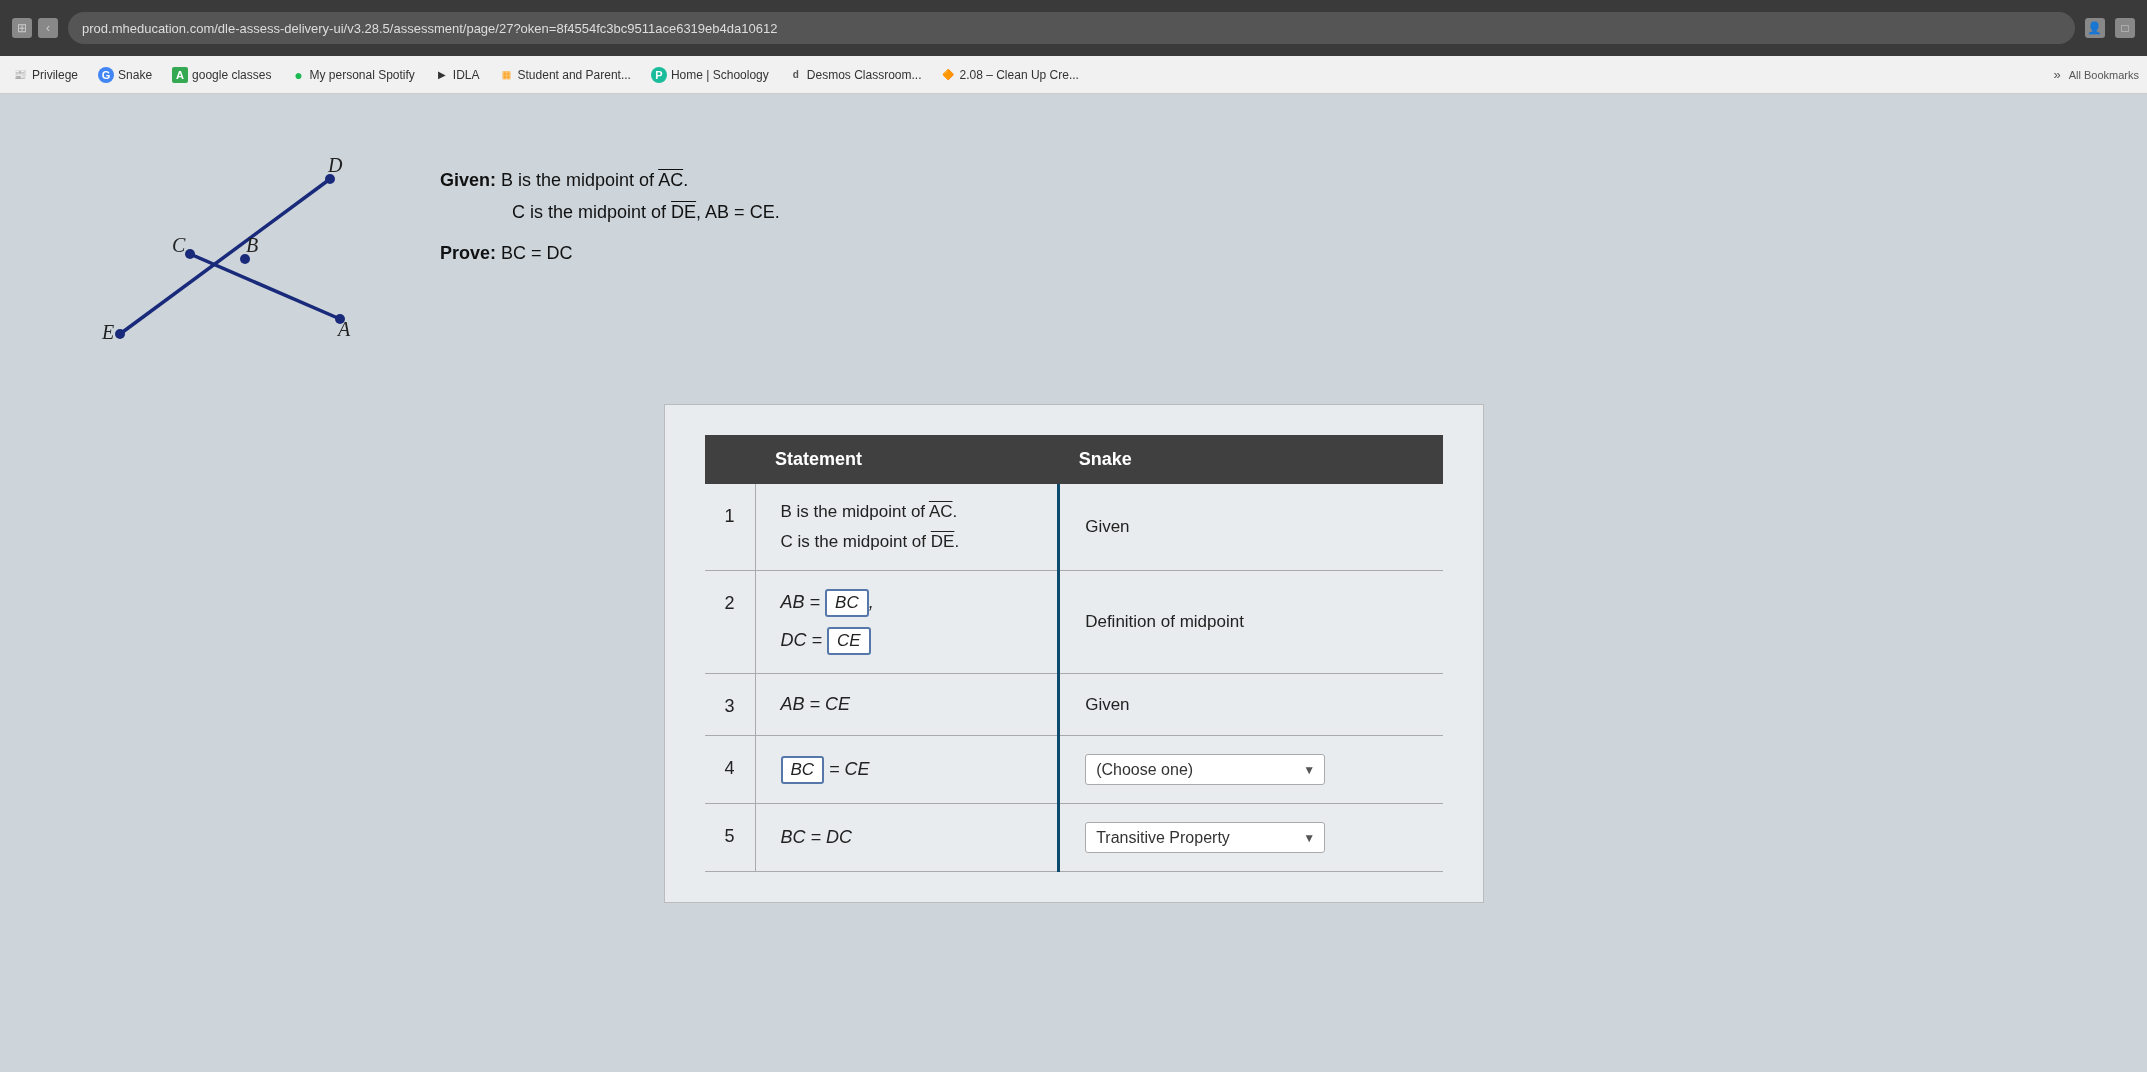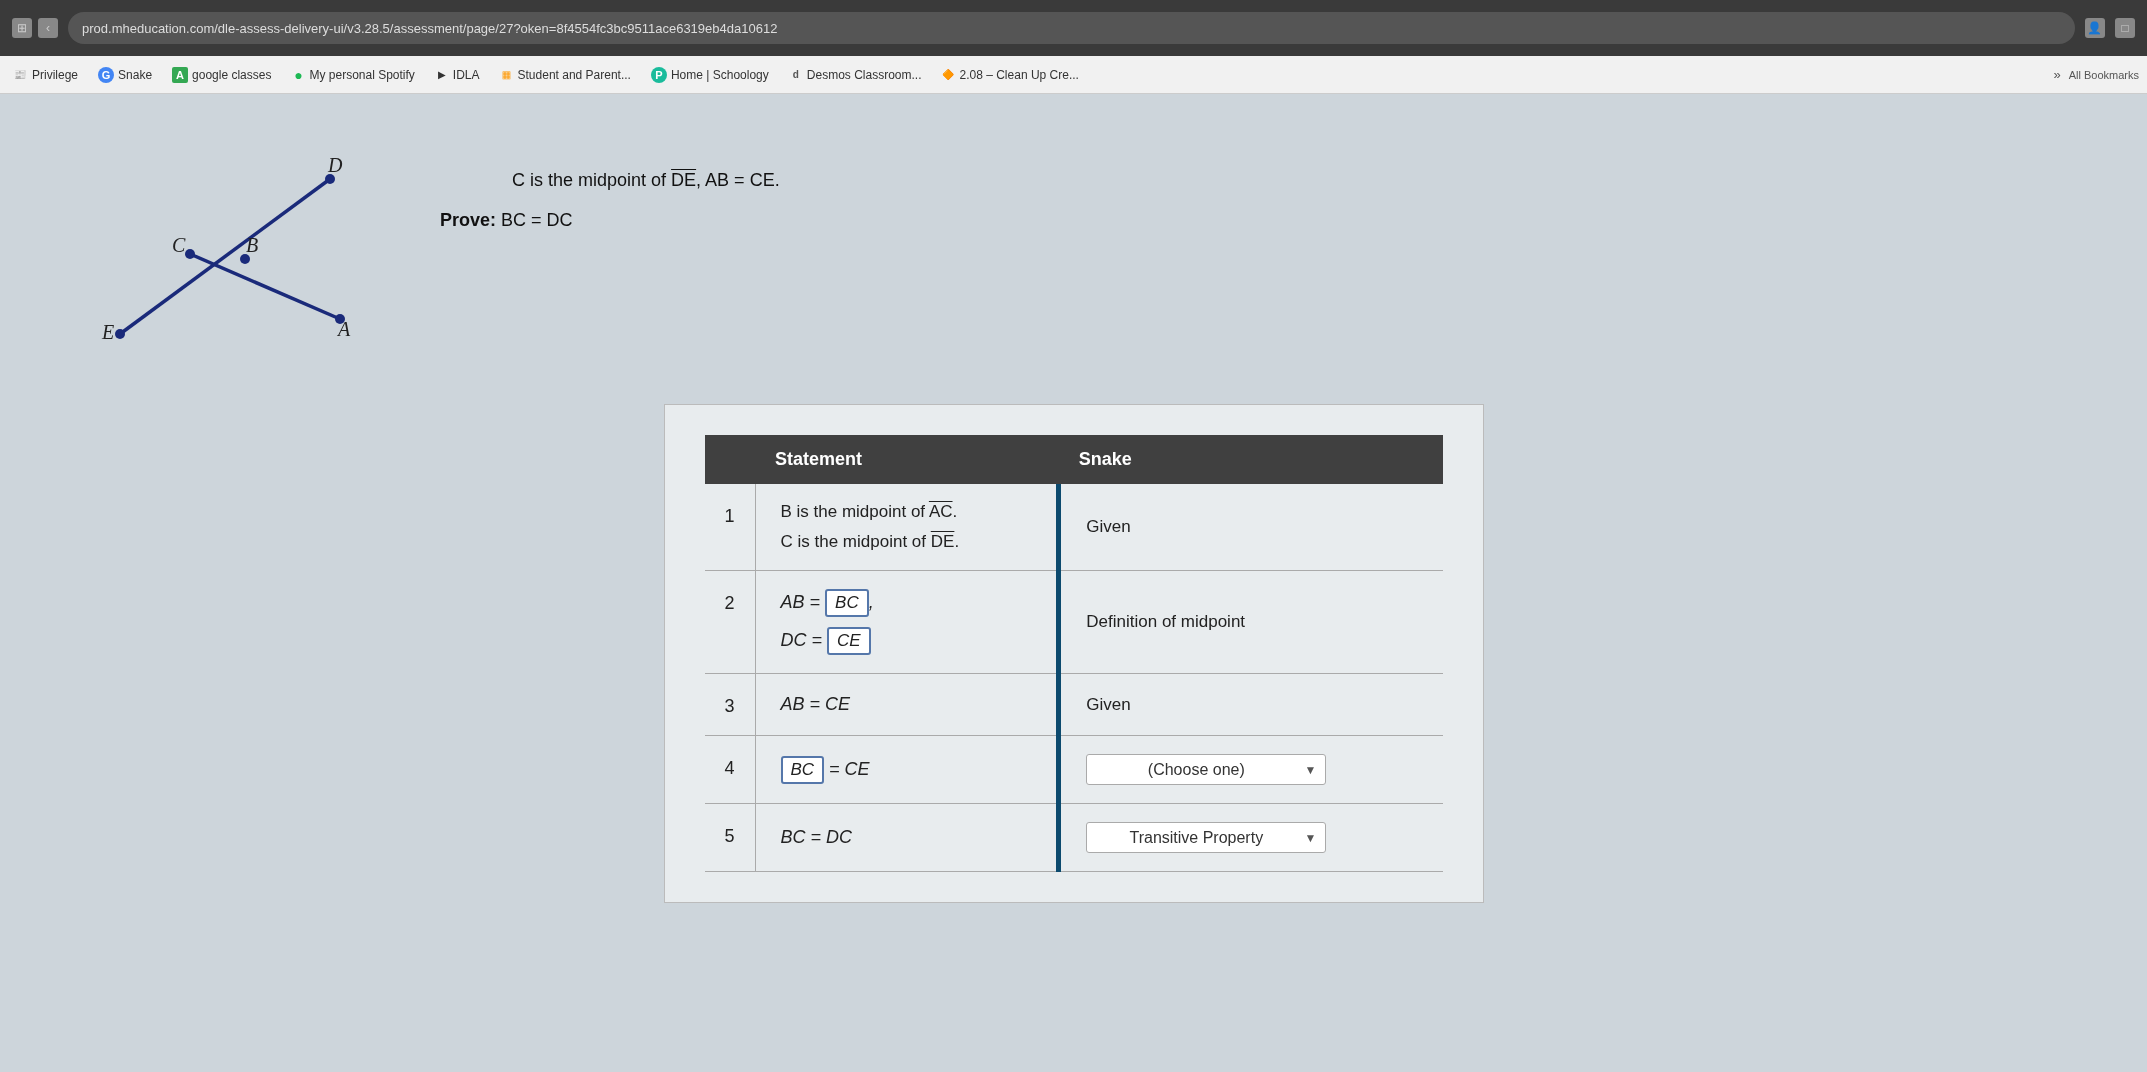--- a/index.html
+++ b/index.html
@@ -140,21 +140,21 @@
     table.proof-table tbody tr td:first-child {
       border-right: 1px solid #aaa;
       text-align: center;
       width: 50px;
       font-size: 18px;
       vertical-align: top;
       padding-top: 22px;
     }
     table.proof-table tbody tr td.statement-cell {
       padding: 18px 25px;
-      border-right: 5px solid #0c4a6e;
+      border-right: 3px solid #0c4a6e;
     }
     table.proof-table tbody tr td.reason-cell {
       padding: 18px 25px;
     }
 
     .boxed-term {
       display: inline-block;
       border: 2px solid #5577aa;
       padding: 2px 8px;
       border-radius: 3px;
@@ -172,21 +172,20 @@
       border: 1px solid #aaa;
       background: white;
       padding: 6px 30px 6px 10px;
       font-size: 16px;
       border-radius: 3px;
       appearance: none;
       -webkit-appearance: none;
       position: relative;
       min-width: 240px;
       color: #333;
-      text-align: center;
     }
     .dropdown-wrapper {
       position: relative;
       display: inline-block;
     }
     .dropdown-wrapper::after {
       content: "▼";
       font-size: 12px;
       color: #555;
       position: absolute;
@@ -277,20 +276,24 @@
 
         <text x="268" y="28" font-size="20" font-style="italic" fill="#222" font-family="serif">D</text>
         <text x="112" y="108" font-size="20" font-style="italic" fill="#222" font-family="serif">C</text>
         <text x="186" y="108" font-size="20" font-style="italic" fill="#222" font-family="serif">B</text>
         <text x="42" y="195" font-size="20" font-style="italic" fill="#222" font-family="serif">E</text>
         <text x="278" y="192" font-size="20" font-style="italic" fill="#222" font-family="serif">A</text>
       </svg>
     </div>
 
     <div class="given-section">
+      <div>
+        <span class="given-label">Given:</span>
+        <span> B is the midpoint of <span class="overline">AC</span>.</span>
+      </div>
       <div style="margin-left: 72px;">
         <span>C is the midpoint of <span class="overline">DE</span>, AB = CE.</span>
       </div>
       <div style="margin-top: 8px;">
         <span class="given-label">Prove:</span>
         <span> BC = DC</span>
       </div>
     </div>
   </div>
 

